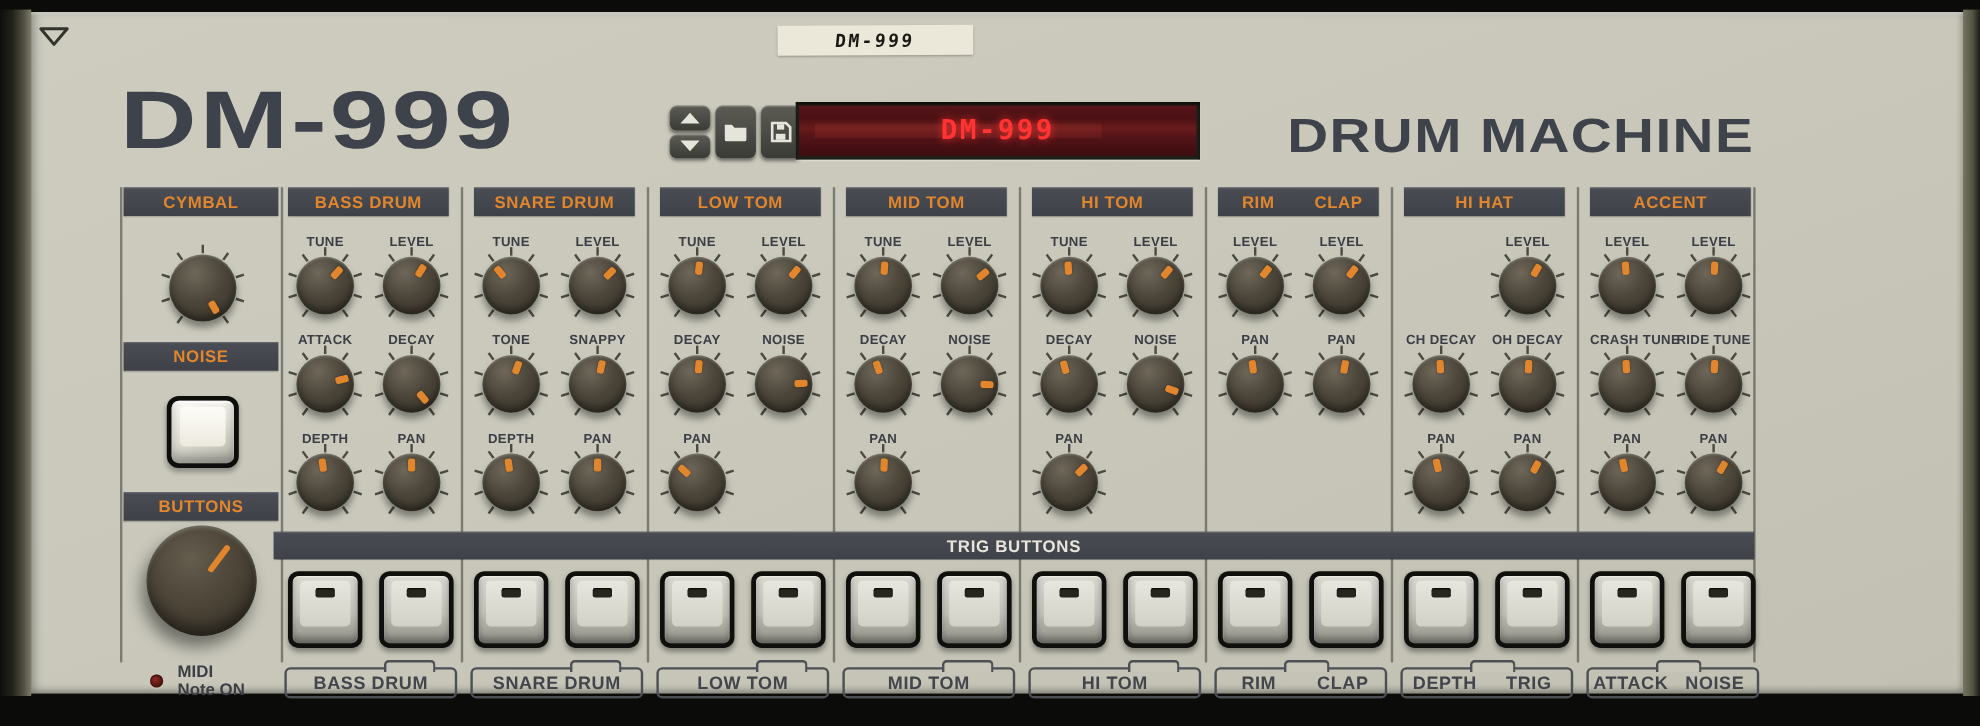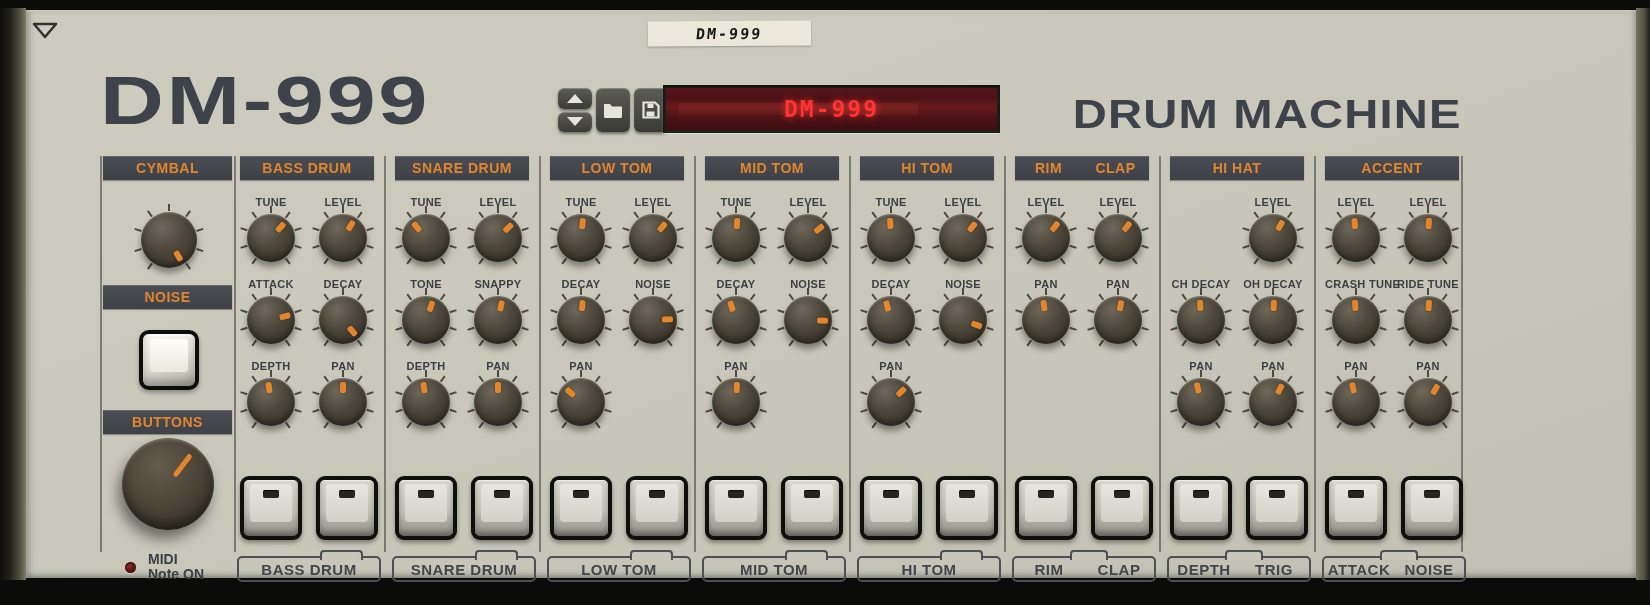--- a/index.html
+++ b/index.html
@@ -179,20 +179,23 @@
   <div class="mods-btn">
     <div class="mcap"></div>
   </div>
 
   <div class="vol-knob" id="vol-knob">
     <div class="rot" id="vol-rot" style="transform: rotate(37deg);">
       <div class="vol-ind"></div>
     </div>
   </div>
 
+  <div class="trigbar">
+    <span>TRIG BUTTONS</span>
+  </div>
 
   <div class="mled"></div>
   <div class="mtext">
     <div>MIDI</div>
     <div>Note ON</div>
   </div>
 <div class="vline" style="left: 100px; top: 156px; height: 396px;"></div>
     <div class="vline" style="left: 234px; top: 156px; height: 396px;"></div>
     <div class="vline" style="left: 1461px; top: 156px; height: 396px;"></div>
     <div class="vline" style="left: 384px; top: 156px; height: 396px;"></div>

